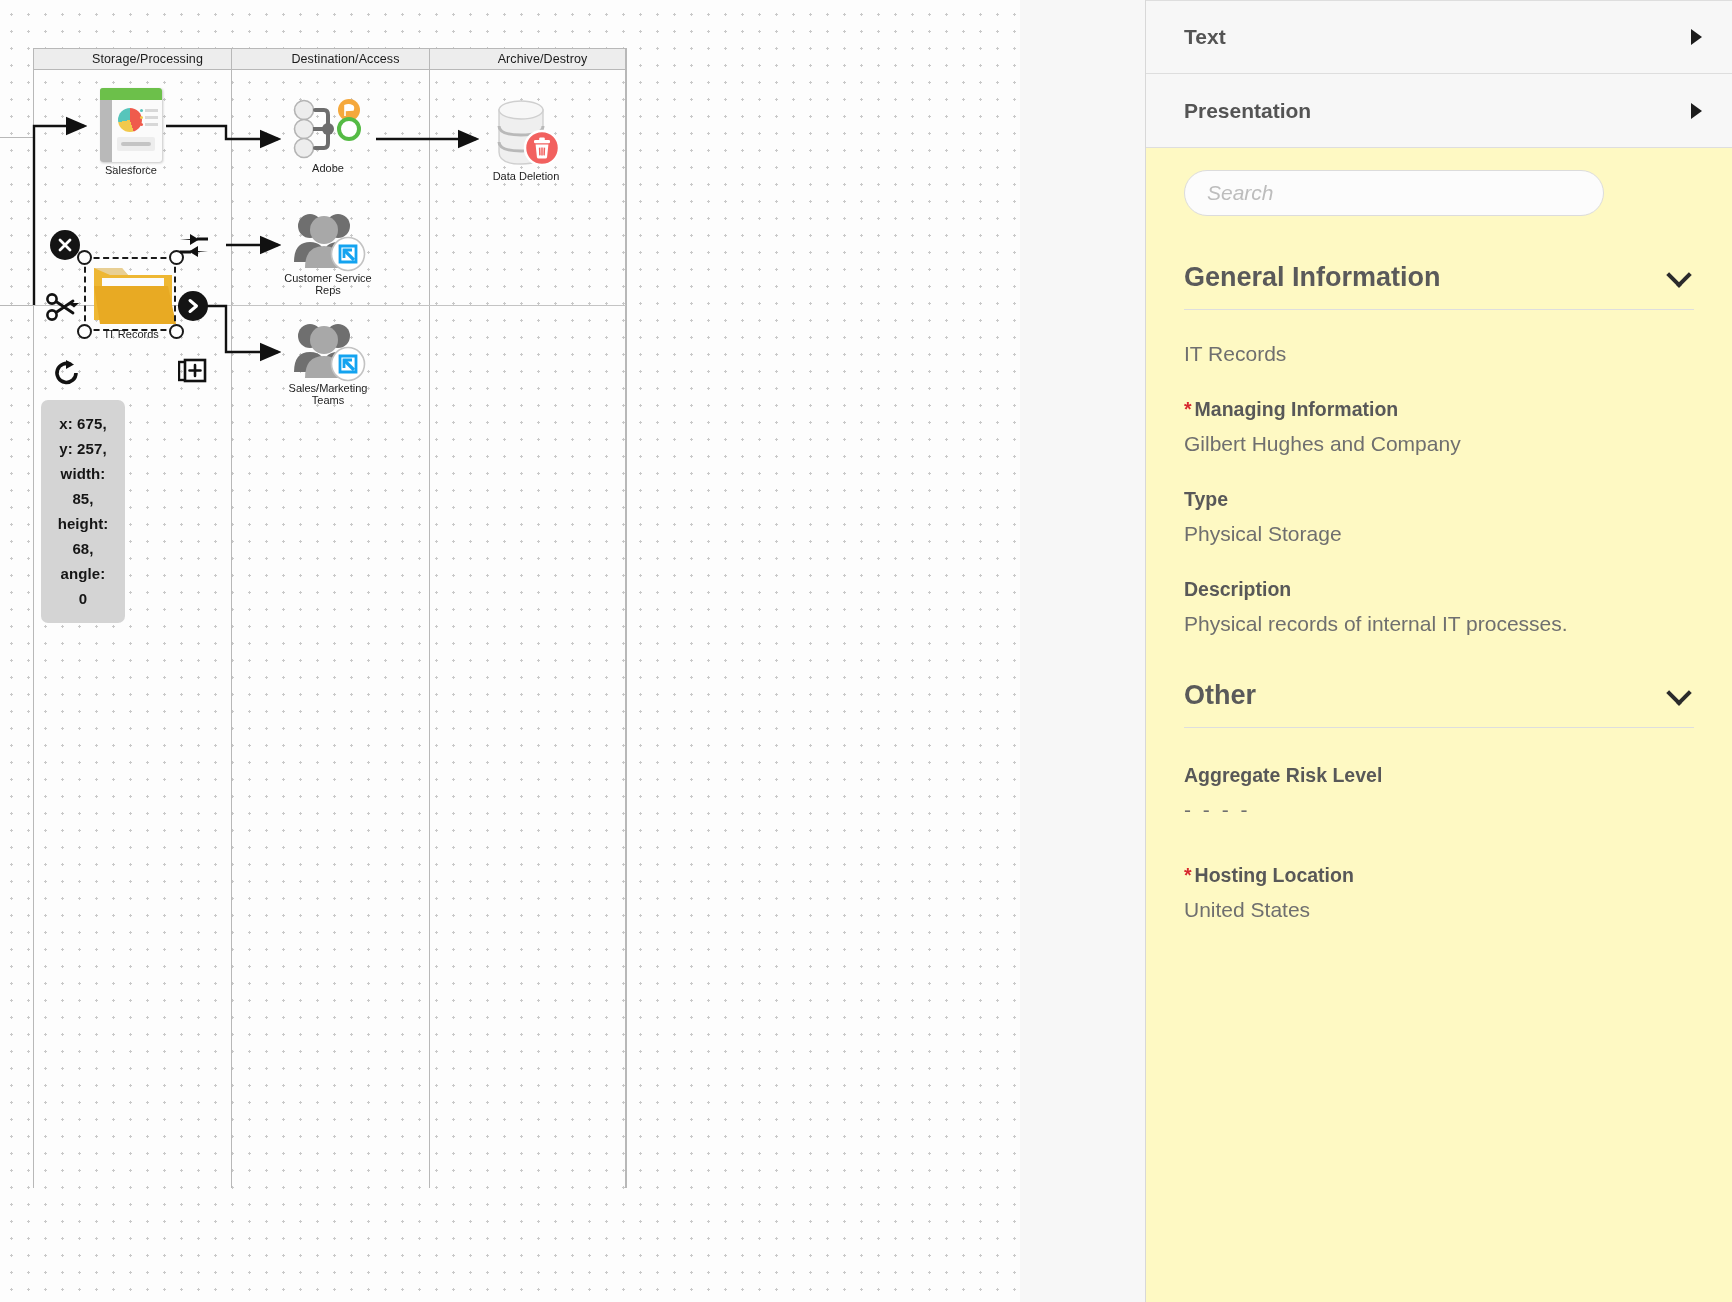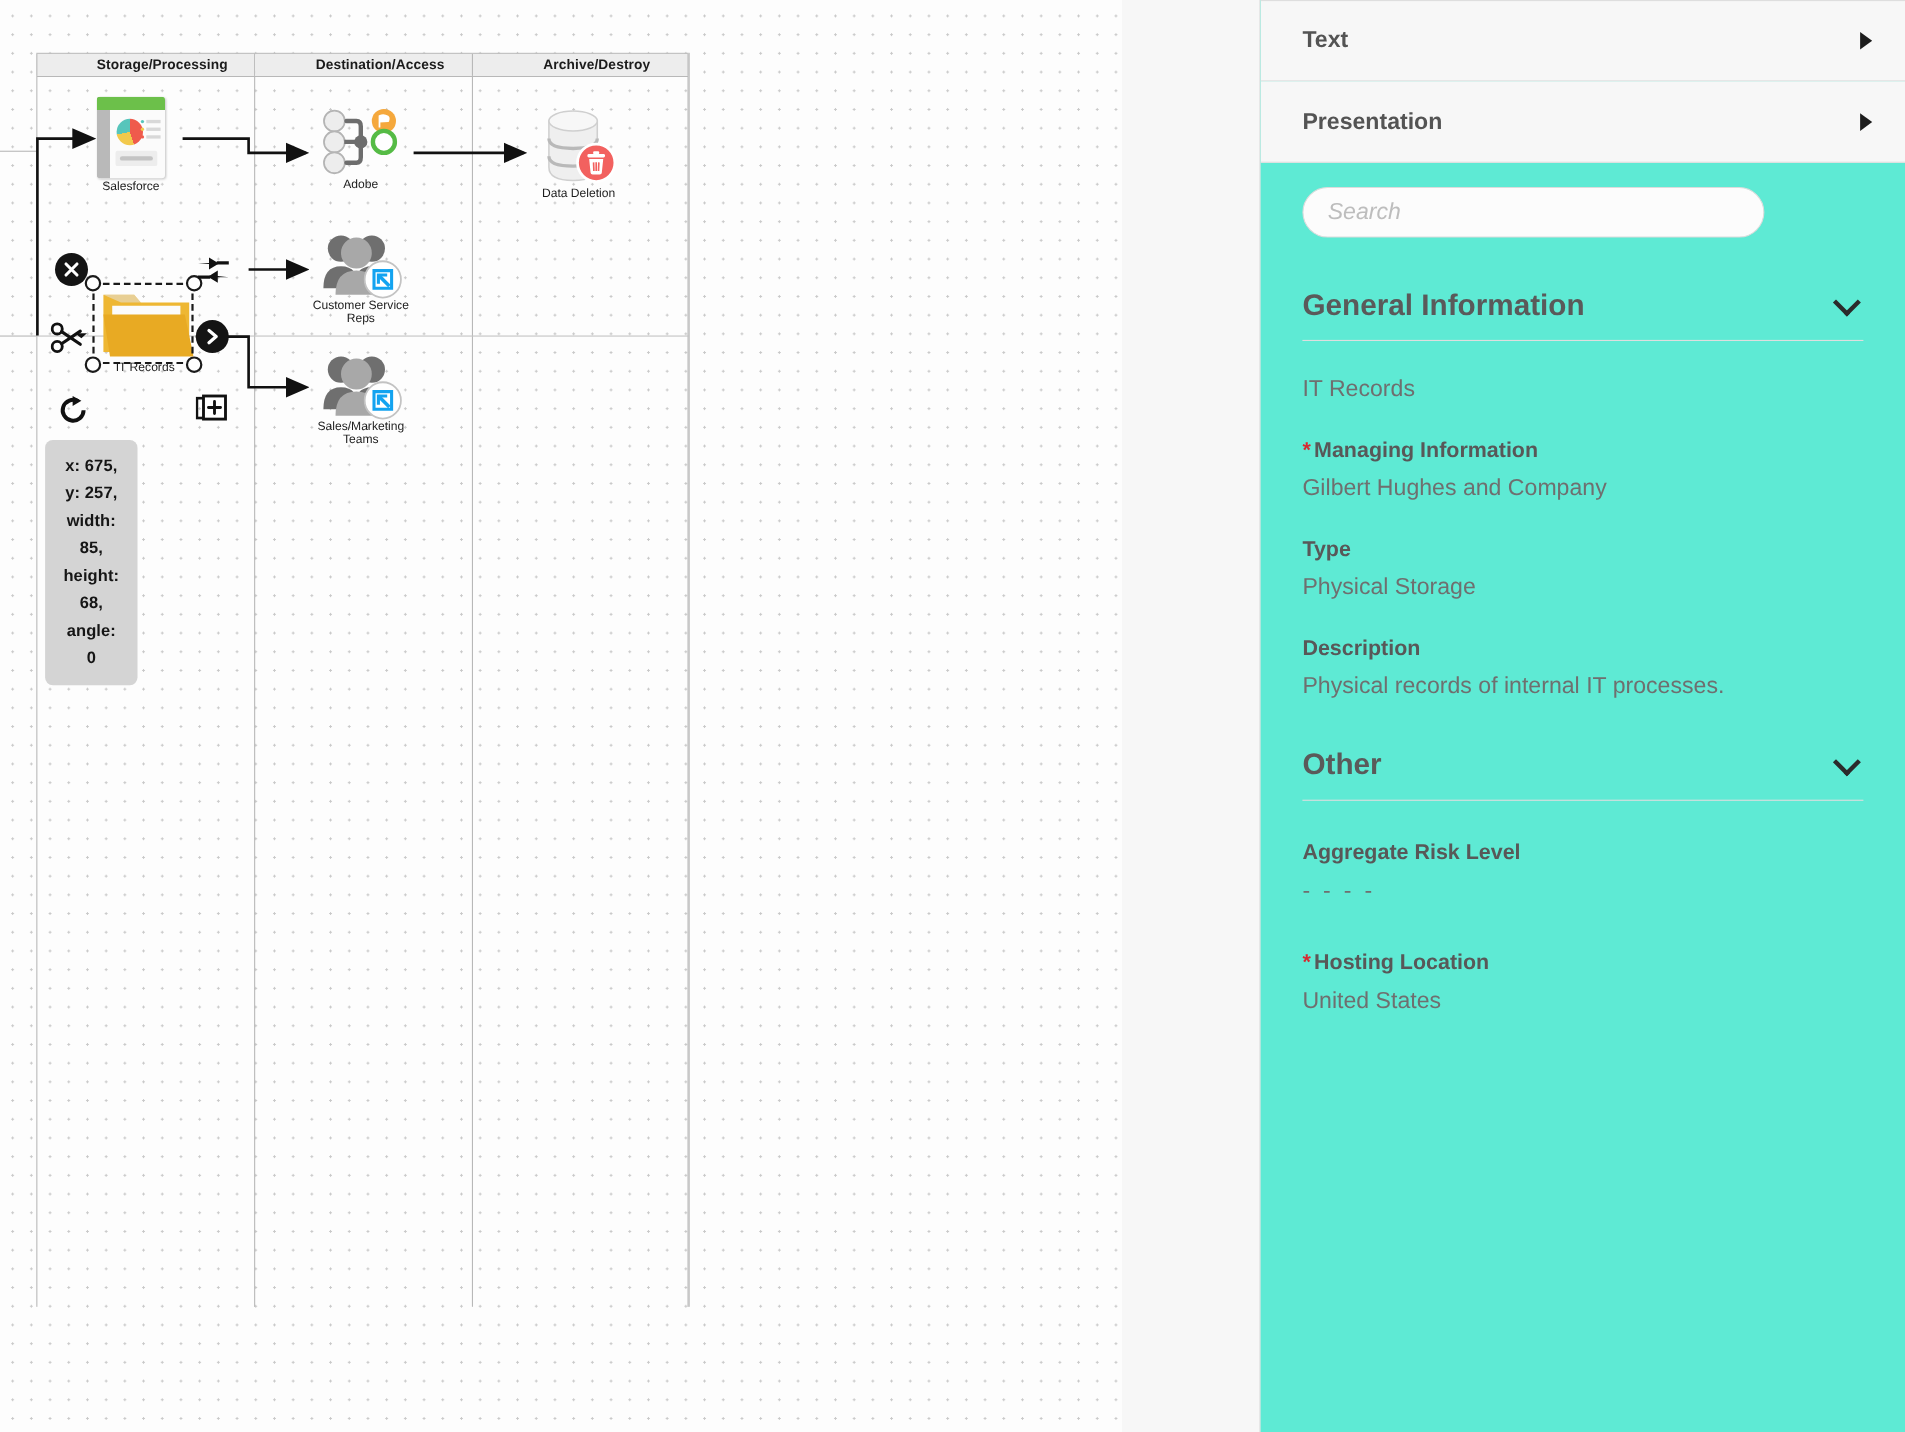--- a/index.html
+++ b/index.html
@@ -37,21 +37,21 @@
     left: 33px; top: 48px;
     height: 22px;
     display: flex;
     border-top: 1px solid #b8b8b8;
     border-bottom: 1px solid #b8b8b8;
   }
   .lane-header {
     background: #ededed;
     border-right: 1px solid #b8b8b8;
     font-size: 12.5px;
-    font-weight: bold;
+    font-weight: normal;
     color: #1b1b1b;
     display: flex; align-items: center; justify-content: center;
     letter-spacing: .1px;
     padding-left: 30px;
   }
   .lane-header.first { border-left: 1px solid #b8b8b8; }
 
   .lane-body {
     position: absolute;
     left: 33px; top: 70px;
@@ -132,21 +132,21 @@
     font-weight: bold;
     color: #151515;
     line-height: 25px;
     letter-spacing: .1px;
   }
 
   
   .panel {
     flex: 1 1 auto;
     height: 1302px;
-    background: #5eead4;
+    background: #fef9c3;
     overflow: hidden;
     position: relative;
   }
   .accordion-row {
     height: 74px;
     display: flex; align-items: center; justify-content: space-between;
     padding: 0 30px 0 38px;
     border-bottom: 1px solid #dedede;
     background: #f7f7f7;
   }
@@ -243,21 +243,21 @@
 
       <path d="M166,126 L226,126 L226,139 L278,139" stroke="#111" stroke-width="2.4" fill="none" marker-end="url(#arw)"></path>
 
       <path d="M376,139 L476,139" stroke="#111" stroke-width="2.4" fill="none" marker-end="url(#arw)"></path>
 
       <path d="M226,245 L278,245" stroke="#111" stroke-width="2.4" fill="none" marker-end="url(#arw)"></path>
 
       <path d="M178,306 L226,306 L226,352 L278,352" stroke="#111" stroke-width="2.4" fill="none" marker-end="url(#arw)"></path>
     </svg>
 
-    <div class="node" style="left:71px; top:88px; width:96px;">
+    <div class="node" style="left:83px; top:88px; width:96px;">
       <div class="sf-icon">
         <div class="sf-body">
           <div class="sf-spine"></div>
           <div class="sf-top"></div>
           <div class="sf-pie"></div>
           <div class="sf-lines">
             <div class="sf-line">
                 <span class="sf-dot" style="background:#57c5bb"></span>
               </div>
             <div class="sf-line">

